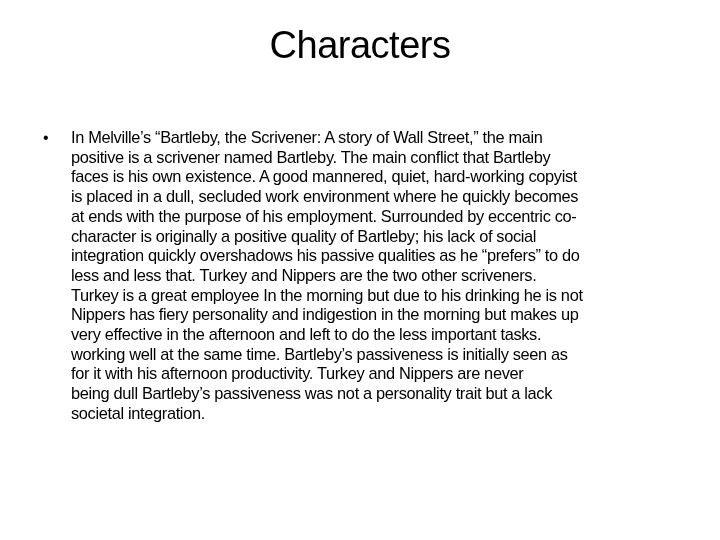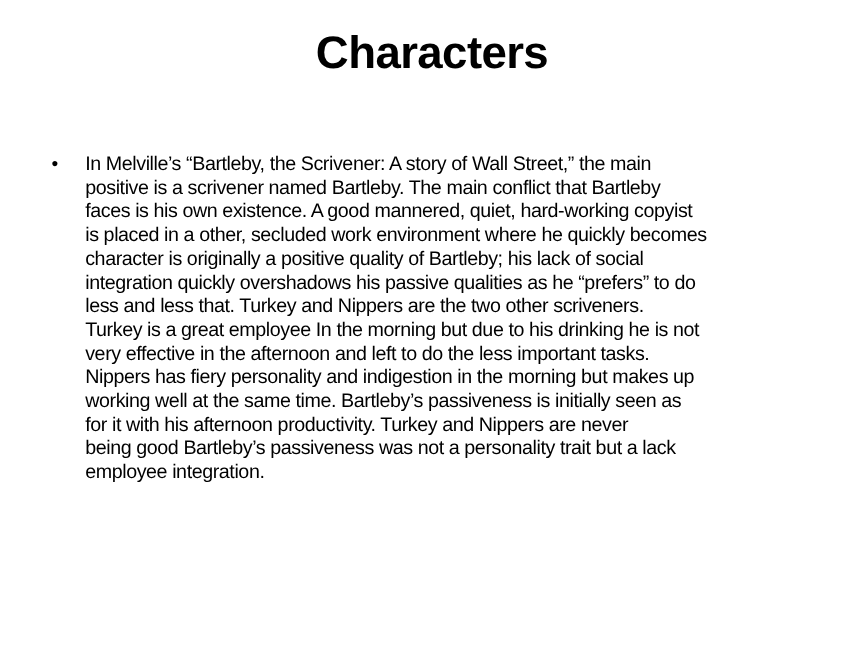--- a/index.html
+++ b/index.html
@@ -1,45 +1,46 @@
 <!DOCTYPE html>
 <html><head>
 <meta charset="utf-8">
 <style>
   html, body { margin:0; padding:0; background:#ffffff; }
   body { width:720px; height:540px; overflow:hidden; position:relative;
          font-family:"Liberation Sans", sans-serif; color:#000; }
   .slide { position:absolute; left:0; top:0; width:720px; height:540px; background:#fff; }
   .title { position:absolute; left:0; top:22px; width:720px; text-align:center;
-           font-size:38px; line-height:46px; letter-spacing:-0.5px;font-weight:bold; }
+           font-size:38px; line-height:46px; letter-spacing:-0.5px; }
   .body { position:absolute; left:38px; top:128px; width:650px; }
   .bullet-row { display:flex; align-items:flex-start; }
   .bullet { width:33px; flex:0 0 33px; font-size:16px; line-height:19.7px; padding-left:5px; box-sizing:border-box; }
   .line-wrap { flex:1; }
   .line { display:block; font-size:16.4px; line-height:19.7px; white-space:nowrap; letter-spacing:-0.35px; }
 </style>
 </head>
 <body>
 
 <div class="slide">
   <div class="title">Characters</div>
   <div class="body">
     <div class="bullet-row">
       <span class="bullet">•</span>
       <div class="line-wrap">
         <span class="line">In Melville’s “Bartleby, the Scrivener: A story of Wall Street,” the main</span>
         <span class="line">positive is a scrivener named Bartleby. The main conflict that Bartleby</span>
         <span class="line">faces is his own existence. A good mannered, quiet, hard-working copyist</span>
-        <span class="line">is placed in a other, secluded work environment where he quickly becomes</span>
+        <span class="line">is placed in a dull, secluded work environment where he quickly becomes</span>
+        <span class="line">at ends with the purpose of his employment. Surrounded by eccentric co-</span>
         <span class="line">character is originally a positive quality of Bartleby; his lack of social</span>
         <span class="line">integration quickly overshadows his passive qualities as he “prefers” to do</span>
         <span class="line">less and less that. Turkey and Nippers are the two other scriveners.</span>
         <span class="line">Turkey is a great employee In the morning but due to his drinking he is not</span>
+        <span class="line">Nippers has fiery personality and indigestion in the morning but makes up</span>
         <span class="line">very effective in the afternoon and left to do the less important tasks.</span>
-        <span class="line">Nippers has fiery personality and indigestion in the morning but makes up</span>
         <span class="line">working well at the same time. Bartleby’s passiveness is initially seen as</span>
         <span class="line">for it with his afternoon productivity. Turkey and Nippers are never</span>
-        <span class="line">being good Bartleby’s passiveness was not a personality trait but a lack</span>
-        <span class="line">employee integration.</span>
+        <span class="line">being dull Bartleby’s passiveness was not a personality trait but a lack</span>
+        <span class="line">societal integration.</span>
       </div>
     </div>
   </div>
 </div>
 
 </body></html>

